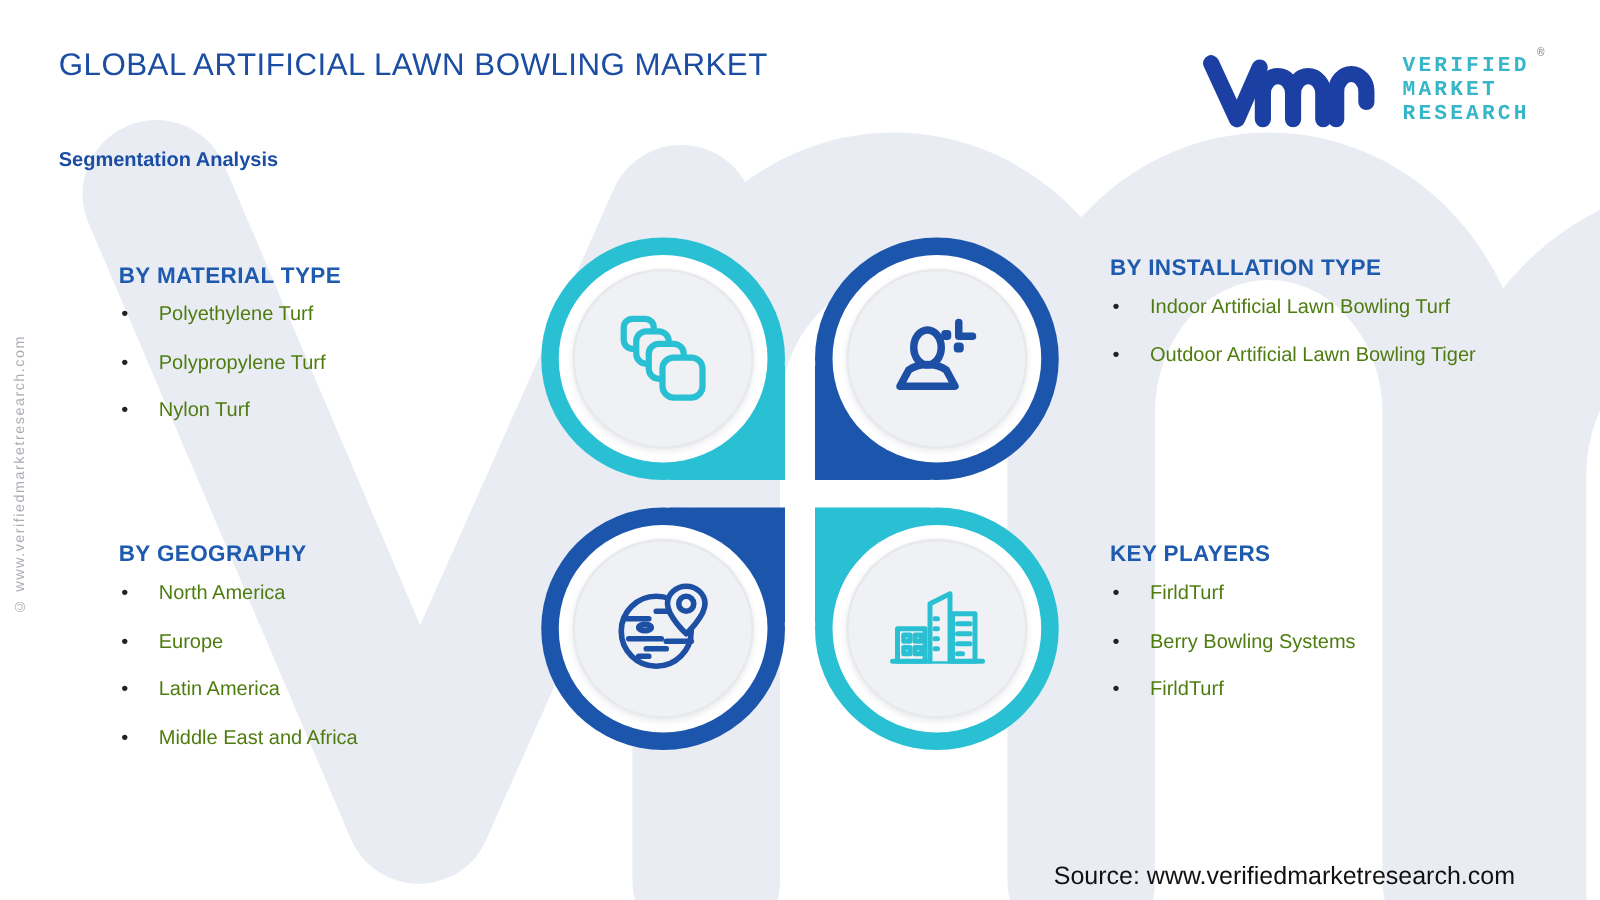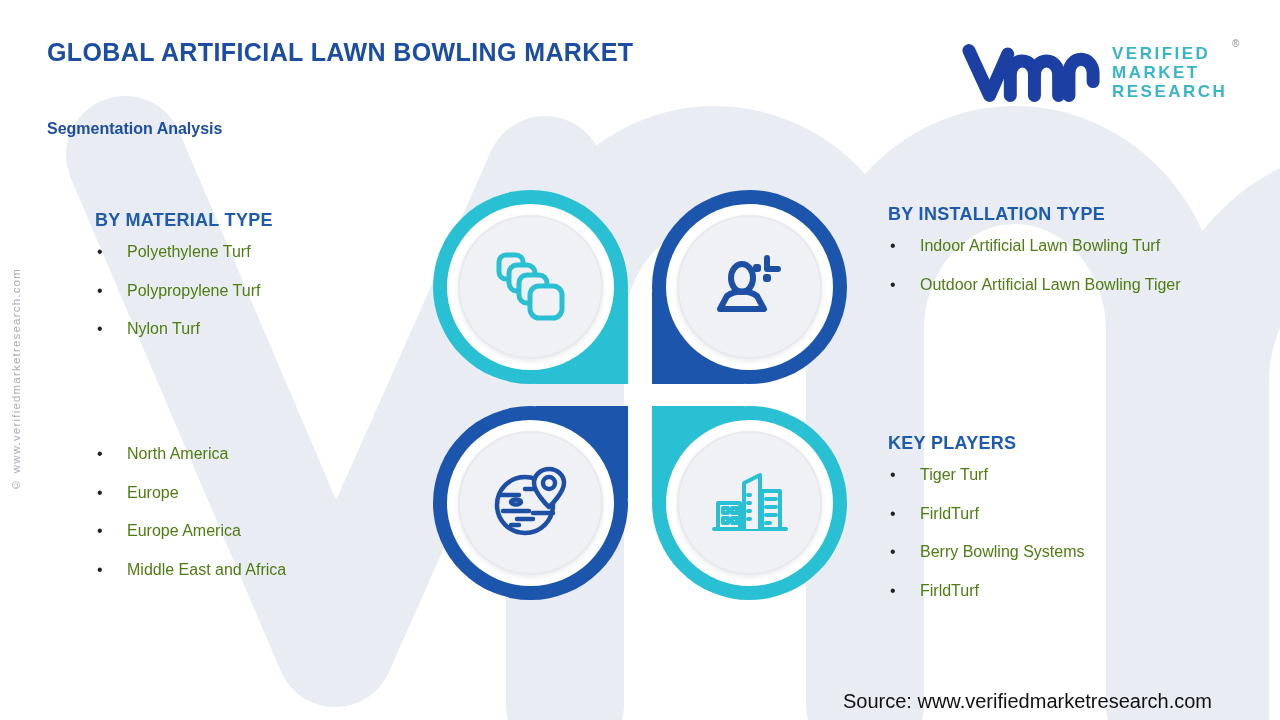--- a/index.html
+++ b/index.html
@@ -14,31 +14,31 @@
   #big-watermark{left:0;top:0;width:1280px;height:720px;z-index:0;}
   #side-watermark{
     left:10px;top:268px;z-index:1;
     writing-mode:vertical-rl;transform:rotate(180deg);
     color:#a9adb6;font-size:11.5px;letter-spacing:1.2px;
   }
 
   
   #page-title{
     left:47px;top:38px;z-index:2;
-    font-size:25px;font-weight:bold;color:#1b4da3;letter-spacing:.4px;
+    font-size:25px;font-weight:normal;color:#1b4da3;letter-spacing:.4px;
   }
   #page-subtitle{
     left:47px;top:120px;z-index:2;
     font-size:16px;font-weight:bold;color:#1b4da3;
   }
 
   
   #logo{left:962px;top:30px;width:280px;height:85px;z-index:2;display:flex;align-items:center;}
   #logo-mark{width:138px;height:80px;flex:0 0 auto;}
-  #logo-text{margin-left:12px;line-height:1.12;position:relative;}
+  #logo-text{margin-left:22px;line-height:1.12;position:relative;font-family:Liberation Mono, monospace;}
   #logo-text .lt{
     color:#38b6c9;font-weight:bold;font-size:17px;letter-spacing:2.5px;
   }
   #logo-reg{position:absolute;right:-12px;top:-6px;color:#8a8f98;font-size:10px;}
 
   
   .quad{width:195px;height:194px;z-index:2;}
   .quad .corner{position:absolute;width:92px;height:92px;}
   .quad .disc{position:absolute;inset:0;border-radius:50%;}
   .quad .whitering{position:absolute;inset:14px;border-radius:50%;background:#ffffff;}
@@ -188,31 +188,31 @@
 
 <div id="section-installation" class="abs section">
   <h2>BY INSTALLATION TYPE</h2>
   <ul>
       <li>Indoor Artificial Lawn Bowling Turf</li>
       <li>Outdoor Artificial Lawn Bowling Tiger</li>
     </ul>
 </div>
 
 <div id="section-geography" class="abs section">
+  <h2>BY GEOGRAPHY</h2>
   <ul>
       <li>North America</li>
       <li>Europe</li>
-      <li>Europe America</li>
+      <li>Latin America</li>
       <li>Middle East and Africa</li>
     </ul>
 </div>
 
 <div id="section-keyplayers" class="abs section">
   <h2>KEY PLAYERS</h2>
   <ul>
-      <li>Tiger Turf</li>
       <li>FirldTurf</li>
       <li>Berry Bowling Systems</li>
       <li>FirldTurf</li>
     </ul>
 </div>
 
 <div id="source-line" class="abs">Source: www.verifiedmarketresearch.com</div>
 
 </body></html>

